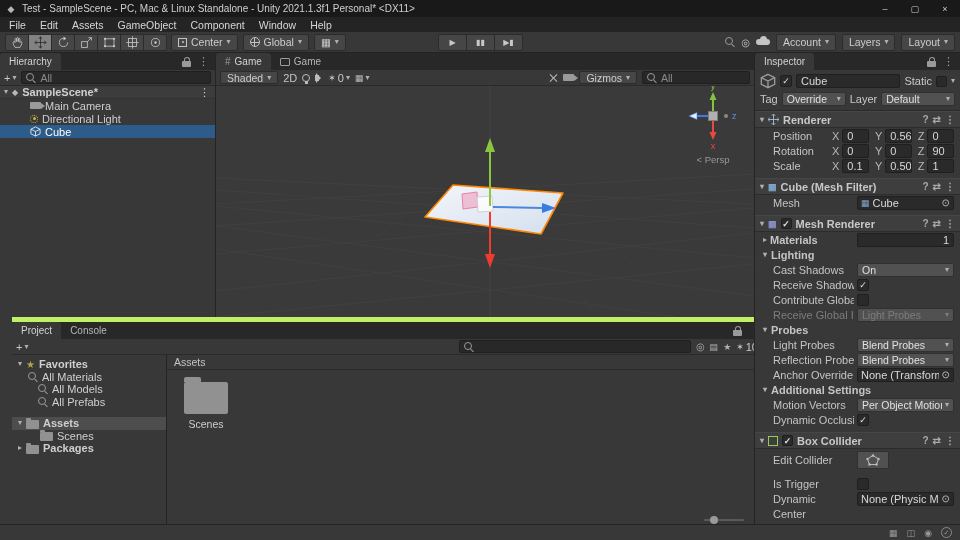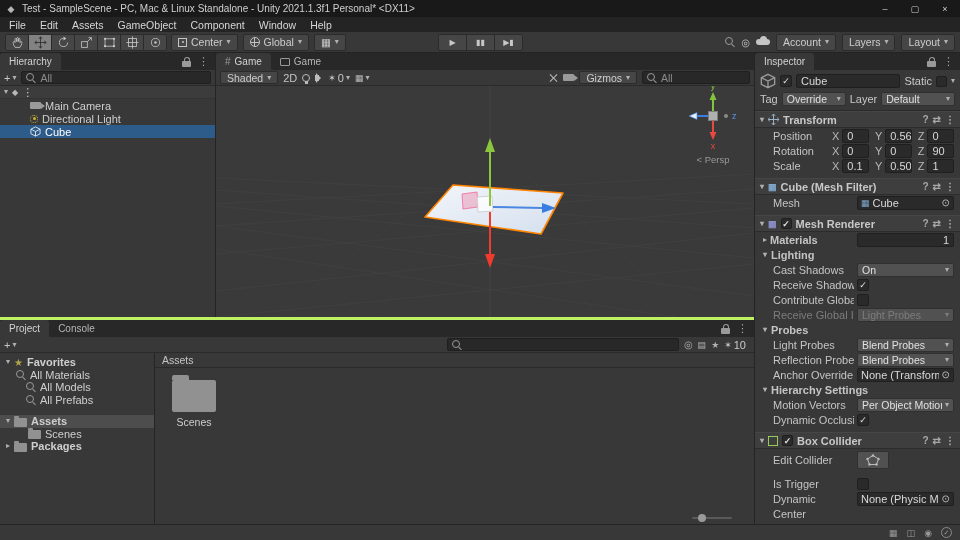--- a/index.html
+++ b/index.html
@@ -64,21 +64,21 @@
 .paneltools{height:16px;background:#383838;border-bottom:1px solid #2a2a2a;display:flex;align-items:center;padding:0 4px;gap:5px}
 .addbtn{display:flex;align-items:center;gap:2px;color:#c8c8c8;font-size:11px}
 .search{height:13px;background:#282828;border:1px solid #1f1f1f;border-radius:2px;display:flex;align-items:center;gap:4px;padding:0 4px;color:#8a8a8a;font-size:10.5px}
 #hierarchy{left:0;top:53px;width:216px;height:264px;background:#383838;border-right:1px solid #242424}
 .hrow{height:13px;display:flex;align-items:center;gap:4px;padding-left:30px;font-size:11px;color:#cfcfcf}
 .hrow.scene-row{padding-left:4px;background:#3c3c3c;border-bottom:1px solid #333}
 .hrow.sel{background:#2d5c8a;color:#fff}
 .scic{color:#b8b8b8;font-size:8px}
 #scene{left:216px;top:53px;width:538px;height:264px;background:#383838}
 #sceneviewport{display:block}
-#project{left:0;top:317px;width:754px;height:207px;background:#383838;border-top:3px solid #bef264}
+#project{left:12px;top:317px;width:754px;height:207px;background:#383838;border-top:5px solid #bef264}
 #projbody{display:flex;height:174px}
 #projtree{width:155px;border-right:1px solid #242424;padding-top:3px}
 .prow{height:12.5px;display:flex;align-items:center;gap:4px;padding-left:6px;font-size:11px;color:#cfcfcf}
 .prow.sel{background:#4d4d4d}
 #projcontent{flex:1;display:flex;flex-direction:column;position:relative}
 #projcontent .chead2{height:15px;border-bottom:1px solid #2a2a2a;display:flex;align-items:center;padding-left:7px;font-size:10.5px;color:#c4c4c4}
 .tile{width:58px;display:flex;flex-direction:column;align-items:center;gap:4px;margin:12px 0 0 10px}
 .tile .tlabel{font-size:10.5px;color:#cfcfcf}
 .zoomslider{position:absolute;right:22px;bottom:8px;width:40px;height:2px;background:#5a5a5a;border-radius:1px}
 .zoomknob{position:absolute;left:6px;top:-3px;width:8px;height:8px;background:#9a9a9a;border-radius:50%}
@@ -248,20 +248,21 @@
       </div>
     <div class="search flex1">
         <span class="mag"></span>
         <span class="ph">All</span>
       </div>
   </div>
   <div>
     <div class="hrow scene-row">
       <span class="ca">▾</span>
       <span class="scic">◆</span>
+      <span class="bold flex1">SampleScene*</span>
       <span style="padding-right:5px">⋮</span>
     </div>
     <div class="hrow">
         <span class="cam"></span>
         <span>Main Camera</span>
       </div>
     <div class="hrow">
         <span class="sun"></span>
         <span>Directional Light</span>
       </div>
@@ -484,21 +485,21 @@
           <span class="ca">▾</span>
         </div>
     </div>
   </div>
 
   <div class="chead">
     <span class="ca">▾</span>
     <svg width="11" height="11" viewBox="0 0 11 11">
         <path d="M5.5 0 V11 M0 5.5 H11 M5.5 0 L3.8 1.8 M5.5 0 L7.2 1.8 M5.5 11 L3.8 9.2 M5.5 11 L7.2 9.2 M0 5.5 L1.8 3.8 M0 5.5 L1.8 7.2 M11 5.5 L9.2 3.8 M11 5.5 L9.2 7.2" stroke="#9cb0c6" fill="none"></path>
       </svg>
-    <span class="ctitle">Transform</span>
+    <span class="ctitle">Renderer</span>
     <span class="hic">?</span>
     <span class="hic">⇄</span>
     <span class="hic">⋮</span>
   </div>
   <div class="trow">
     <span class="ilabel">Position</span>
     <div class="axes">
       <span class="ax">X</span>
         <div class="tfield axf">
           <span>0</span>
@@ -651,21 +652,21 @@
     <span class="ilabel">Anchor Override</span>
     <div class="vcol">
         <div class="objf">
           <span class="ov">None (Transform</span>
           <span class="pick">⊙</span>
         </div>
       </div>
   </div>
   <div class="srow">
       <span class="ca">▾</span>
-      <span>Hierarchy Settings</span>
+      <span>Additional Settings</span>
     </div>
   <div class="irow">
     <span class="ilabel">Motion Vectors</span>
     <div class="vcol">
         <div class="dd">
           <span>Per Object Motion</span>
           <span class="ca">▾</span>
         </div>
       </div>
   </div>

